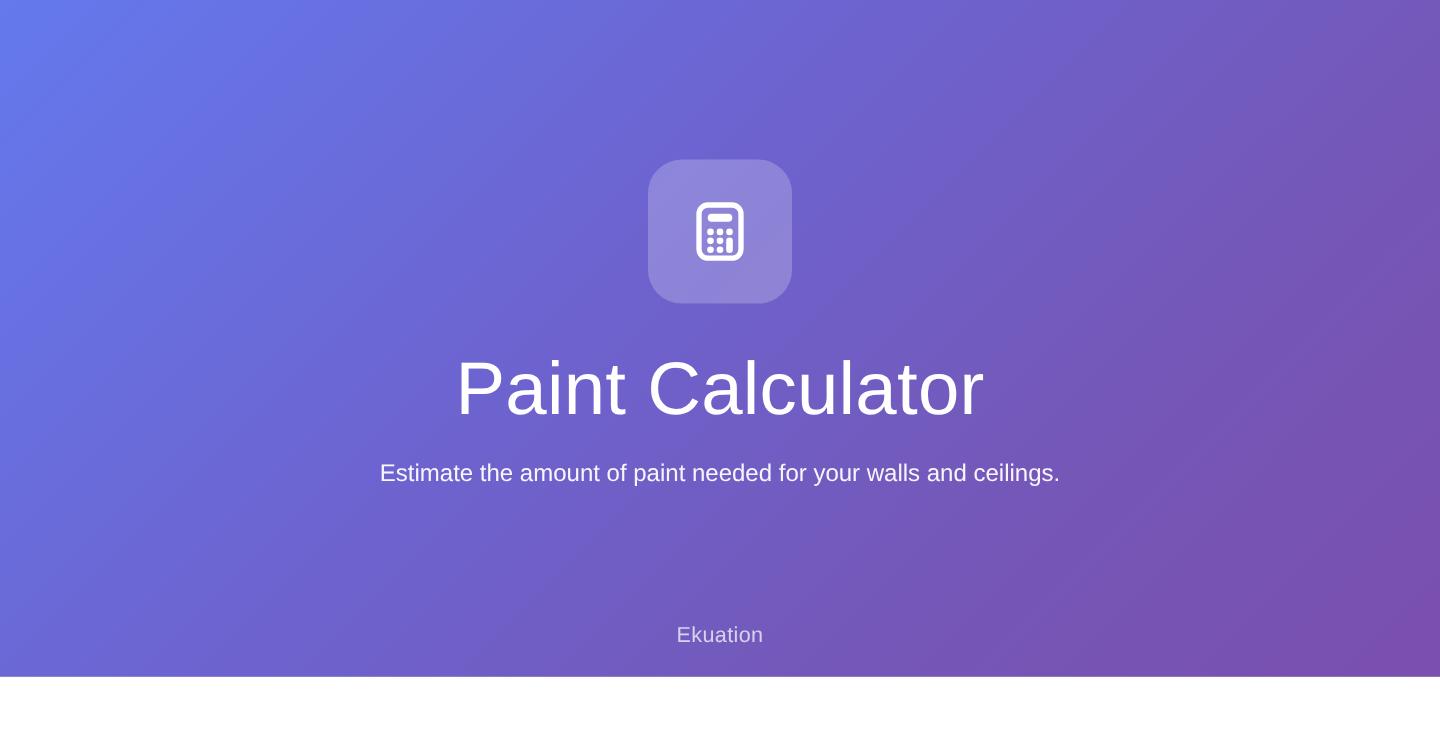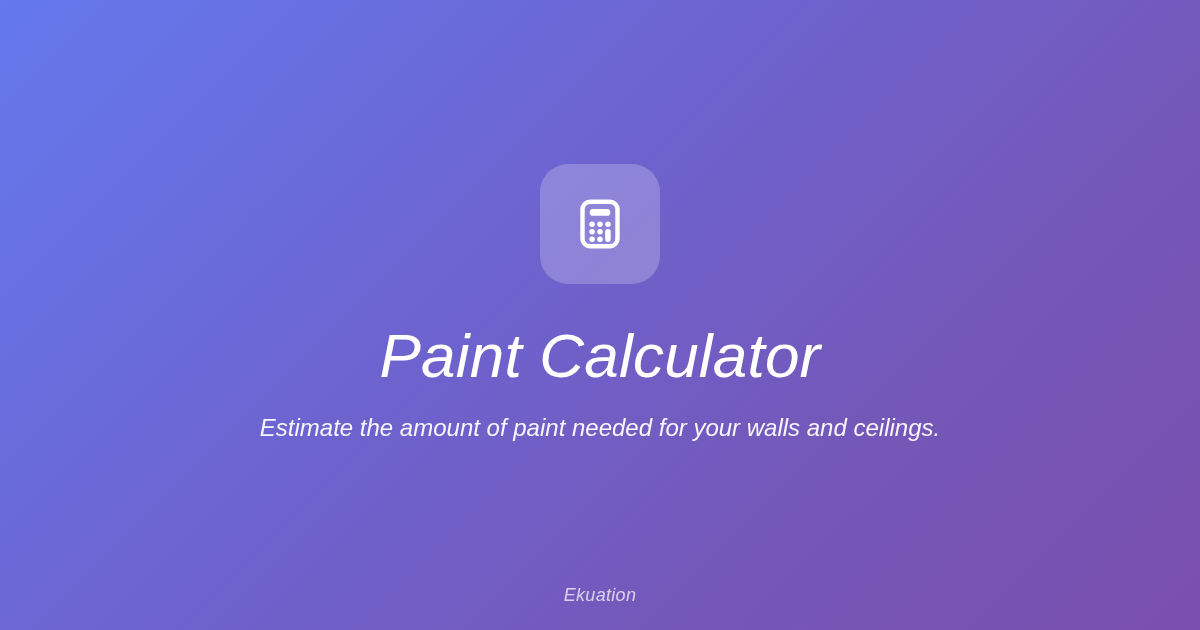--- a/index.html
+++ b/index.html
@@ -11,28 +11,27 @@
     width: 1200px;
     height: 630px;
     overflow: hidden;
     font-family: "Liberation Sans", "DejaVu Sans", sans-serif;
     -webkit-font-smoothing: antialiased;
   }
 
   .og-card {
     position: relative;
     width: 1200px;
-    height: 630px;
+    height: 564px;
     box-sizing: border-box;
     background: linear-gradient(135deg, #6479ed 0%, #6d63cf 42%, #7458b9 70%, #7a4fae 100%);
     display: flex;
     flex-direction: column;
     align-items: center;
     justify-content: center;
-    font-style: italic;
   }
 
   .center-stack {
     display: flex;
     flex-direction: column;
     align-items: center;
     justify-content: center;
     width: 100%;
     margin-top: -22px;
   }
@@ -59,21 +58,21 @@
     font-size: 62px;
     line-height: 1.1;
     font-weight: 400;
     letter-spacing: 0.2px;
     color: #ffffff;
     text-align: center;
   }
 
   .page-subtitle {
     margin: 22px 0 0 0;
-    font-size: 24px;
+    font-size: 20px;
     line-height: 1.35;
     font-weight: 400;
     color: rgba(255, 255, 255, 0.94);
     text-align: center;
     max-width: 900px;
   }
 
   .brand-footer {
     position: absolute;
     left: 0;

